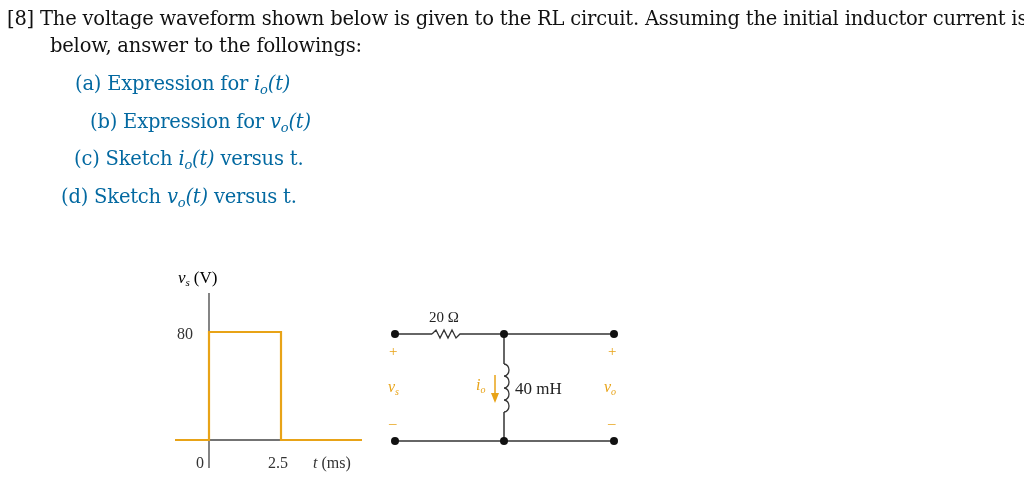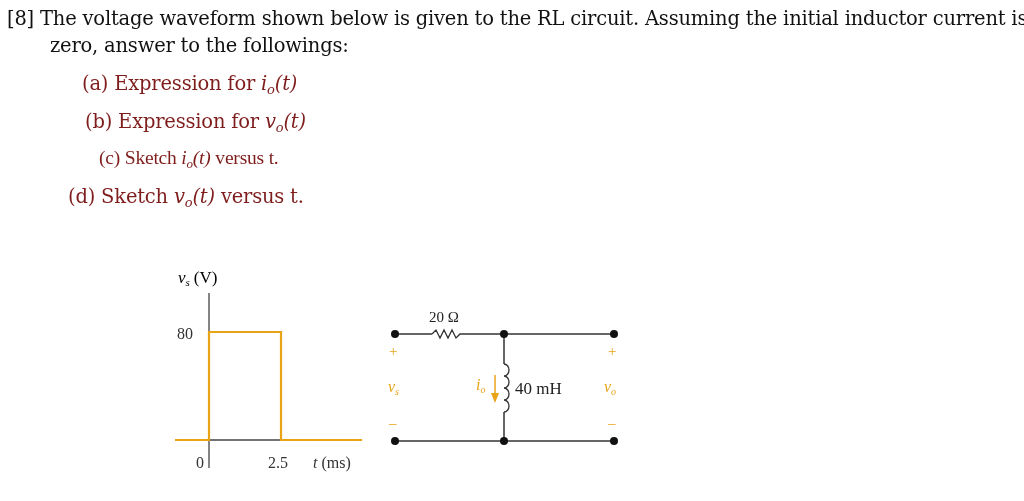--- a/index.html
+++ b/index.html
@@ -1,45 +1,45 @@
 <!DOCTYPE html>
 <html><head>
   <meta charset="utf-8">
   <style>
     html, body { margin: 0; padding: 0; background: #ffffff; }
     body { width: 1024px; height: 501px; position: relative; overflow: hidden; }
     .q { position: absolute; font-family: "DejaVu Serif", "Liberation Serif", serif; color: #111; font-size: 19.5px; white-space: nowrap; letter-spacing: -0.2px; }
-    .item { position: absolute; font-family: "DejaVu Serif", "Liberation Serif", serif; color: #7f1d1d; font-size: 19.5px; white-space: nowrap; letter-spacing: -0.2px; margin-left: 7px; }
+    .item { position: absolute; font-family: "DejaVu Serif", "Liberation Serif", serif; color: #0369a1; font-size: 19.5px; white-space: nowrap; letter-spacing: -0.2px; }
     .it { font-style: italic; }
     .sub { font-size: 13px; font-style: italic; position: relative; top: 4px; }
     svg text { font-family: "Liberation Serif", "DejaVu Serif", serif; }
     #figure { position: absolute; left: 0; top: 0; }
   </style>
 </head>
 <body>
 
 <div class="q" style="left:7px; top:7px;">
   <span>[8]</span>
   <span>The voltage waveform shown below is given to the RL circuit. Assuming the initial inductor current is</span>
 </div>
 <div class="q" style="left:50px; top:34px;">
-  <span>zero, answer to the followings:</span>
+  <span>below, answer to the followings:</span>
 </div>
 
 <div class="item" style="left:75px; top:72px;">
   <span>(a)</span>
   <span>Expression for</span>
   <span class="it">i</span><span class="sub">o</span><span class="it">(t)</span>
 </div>
-<div class="item" style="left:78px; top:110px;">
+<div class="item" style="left:90px; top:110px;">
   <span>(b)</span>
   <span>Expression for</span>
   <span class="it">v</span><span class="sub">o</span><span class="it">(t)</span>
 </div>
-<div class="item" style="left:92px; top:147px;font-family:Liberation Serif, serif;">
+<div class="item" style="left:74px; top:147px;">
   <span>(c)</span>
   <span>Sketch</span>
   <span class="it">i</span><span class="sub">o</span><span class="it">(t)</span>
   <span>versus t.</span>
 </div>
 <div class="item" style="left:61px; top:185px;">
   <span>(d)</span>
   <span>Sketch</span>
   <span class="it">v</span><span class="sub">o</span><span class="it">(t)</span>
   <span>versus t.</span>

